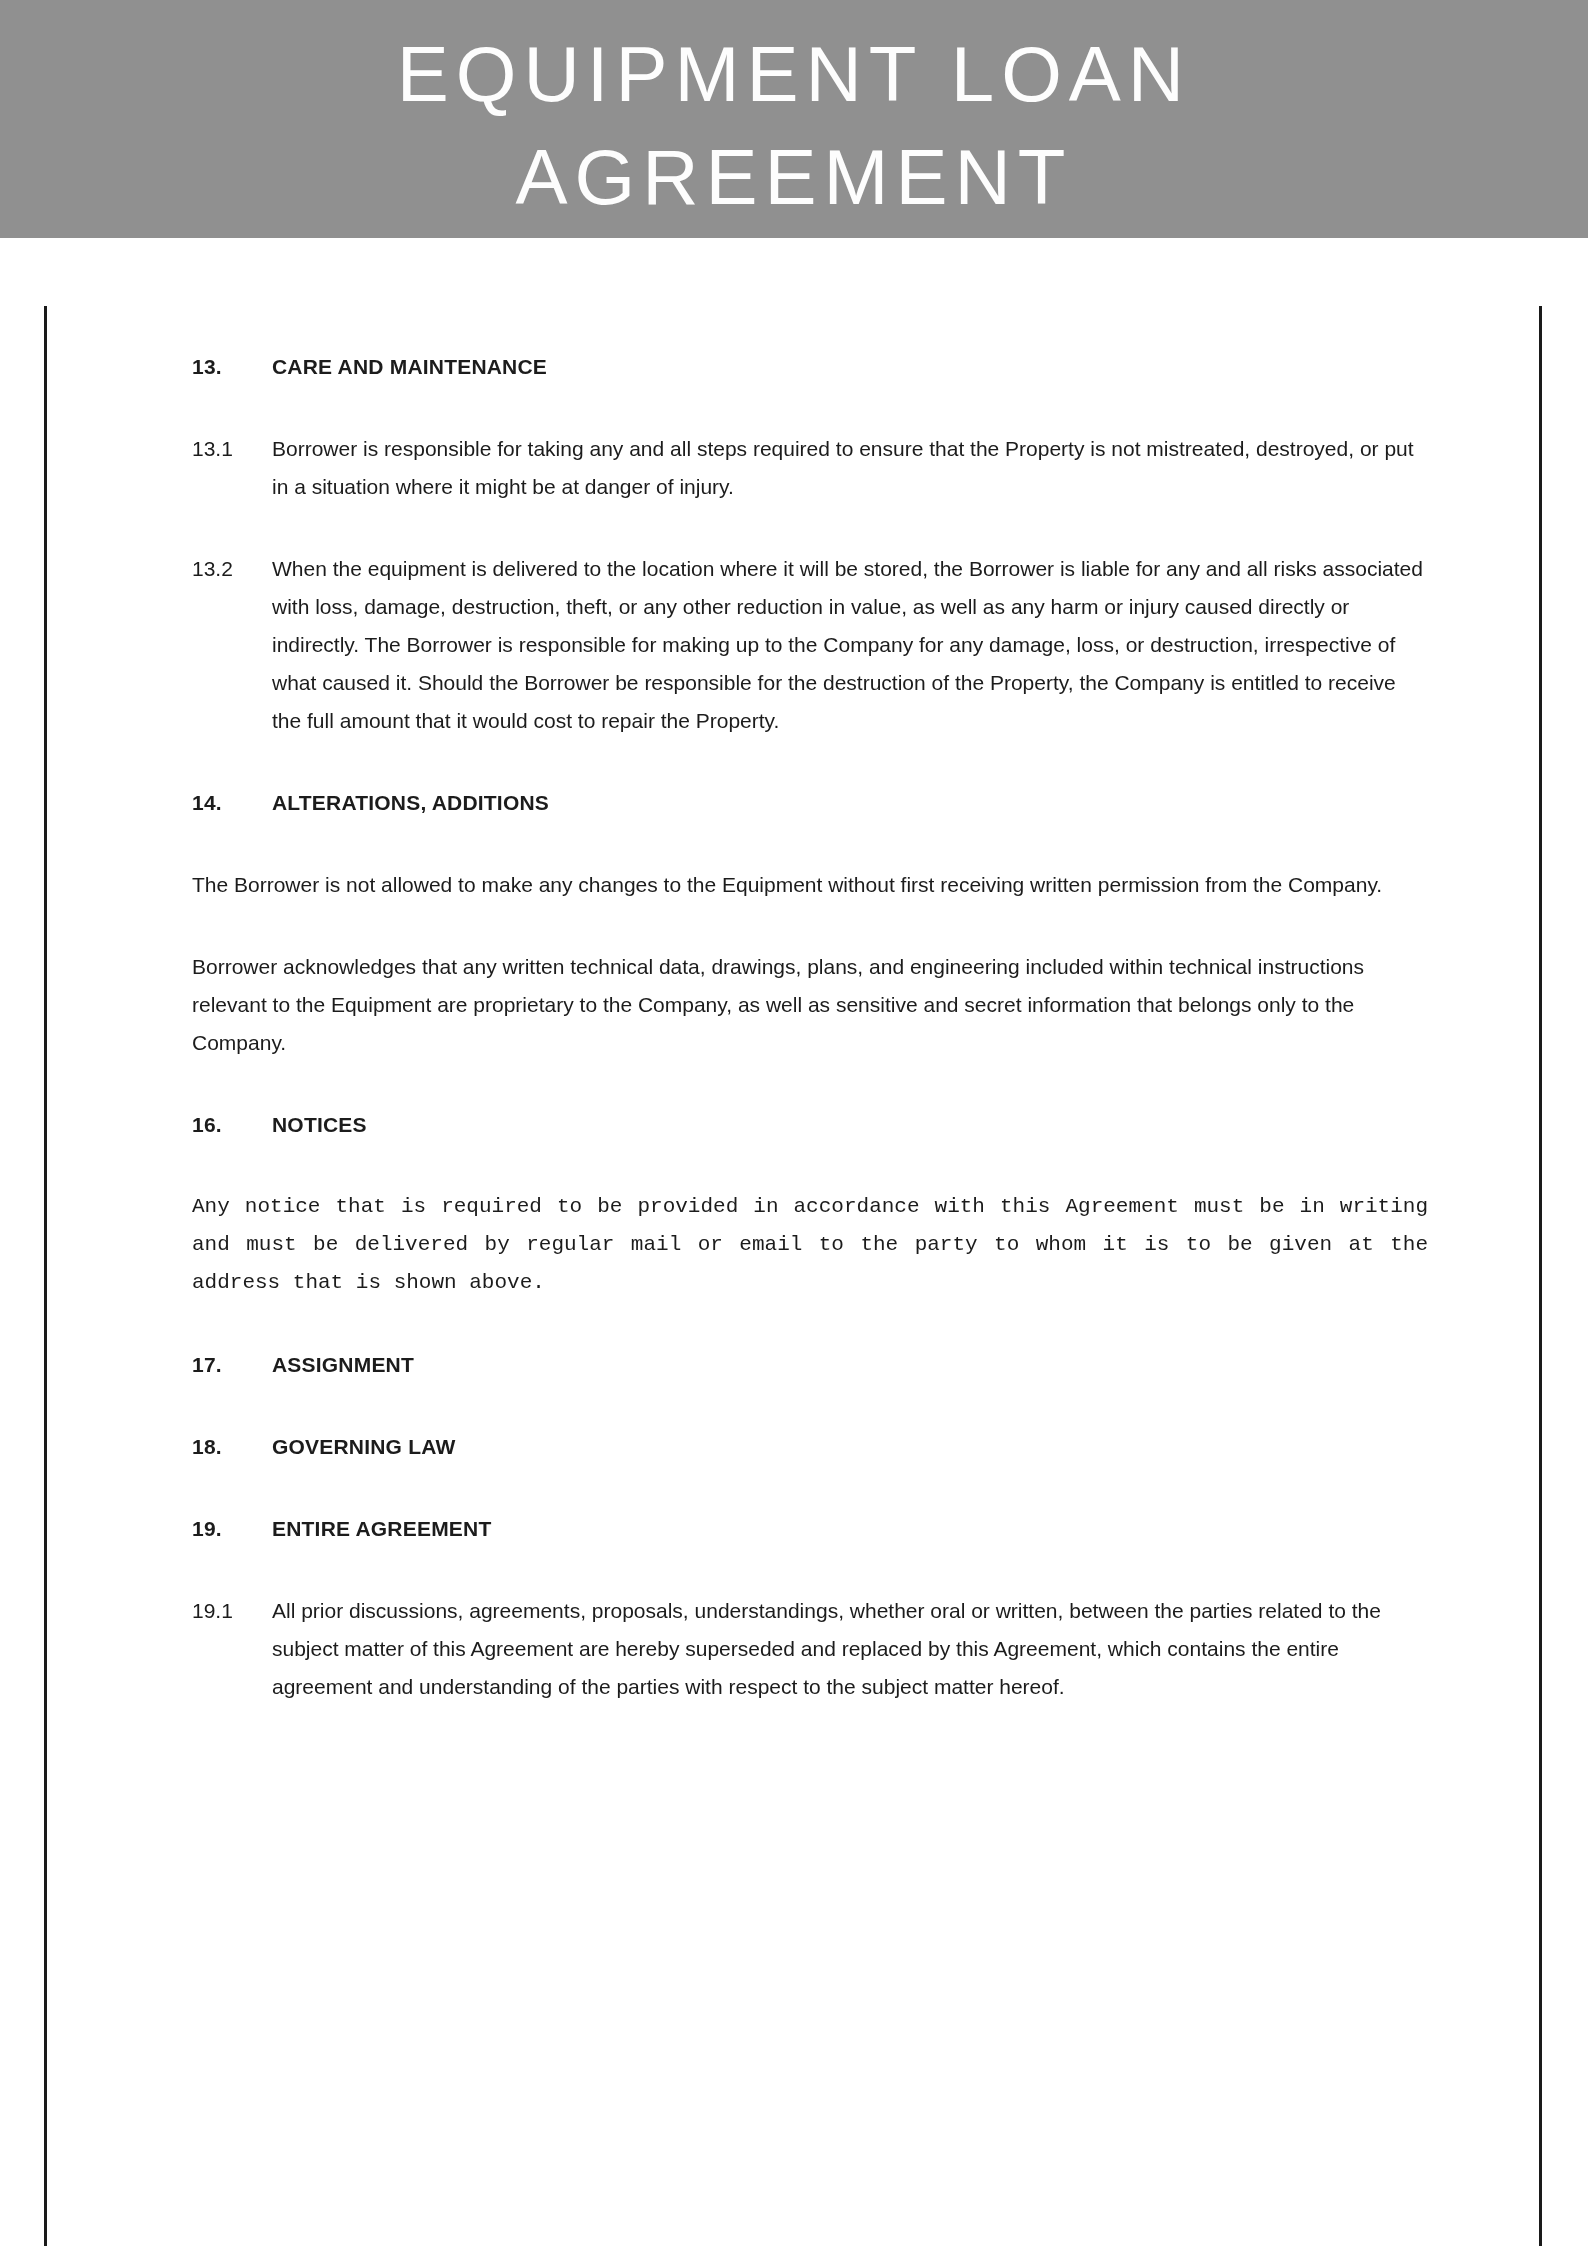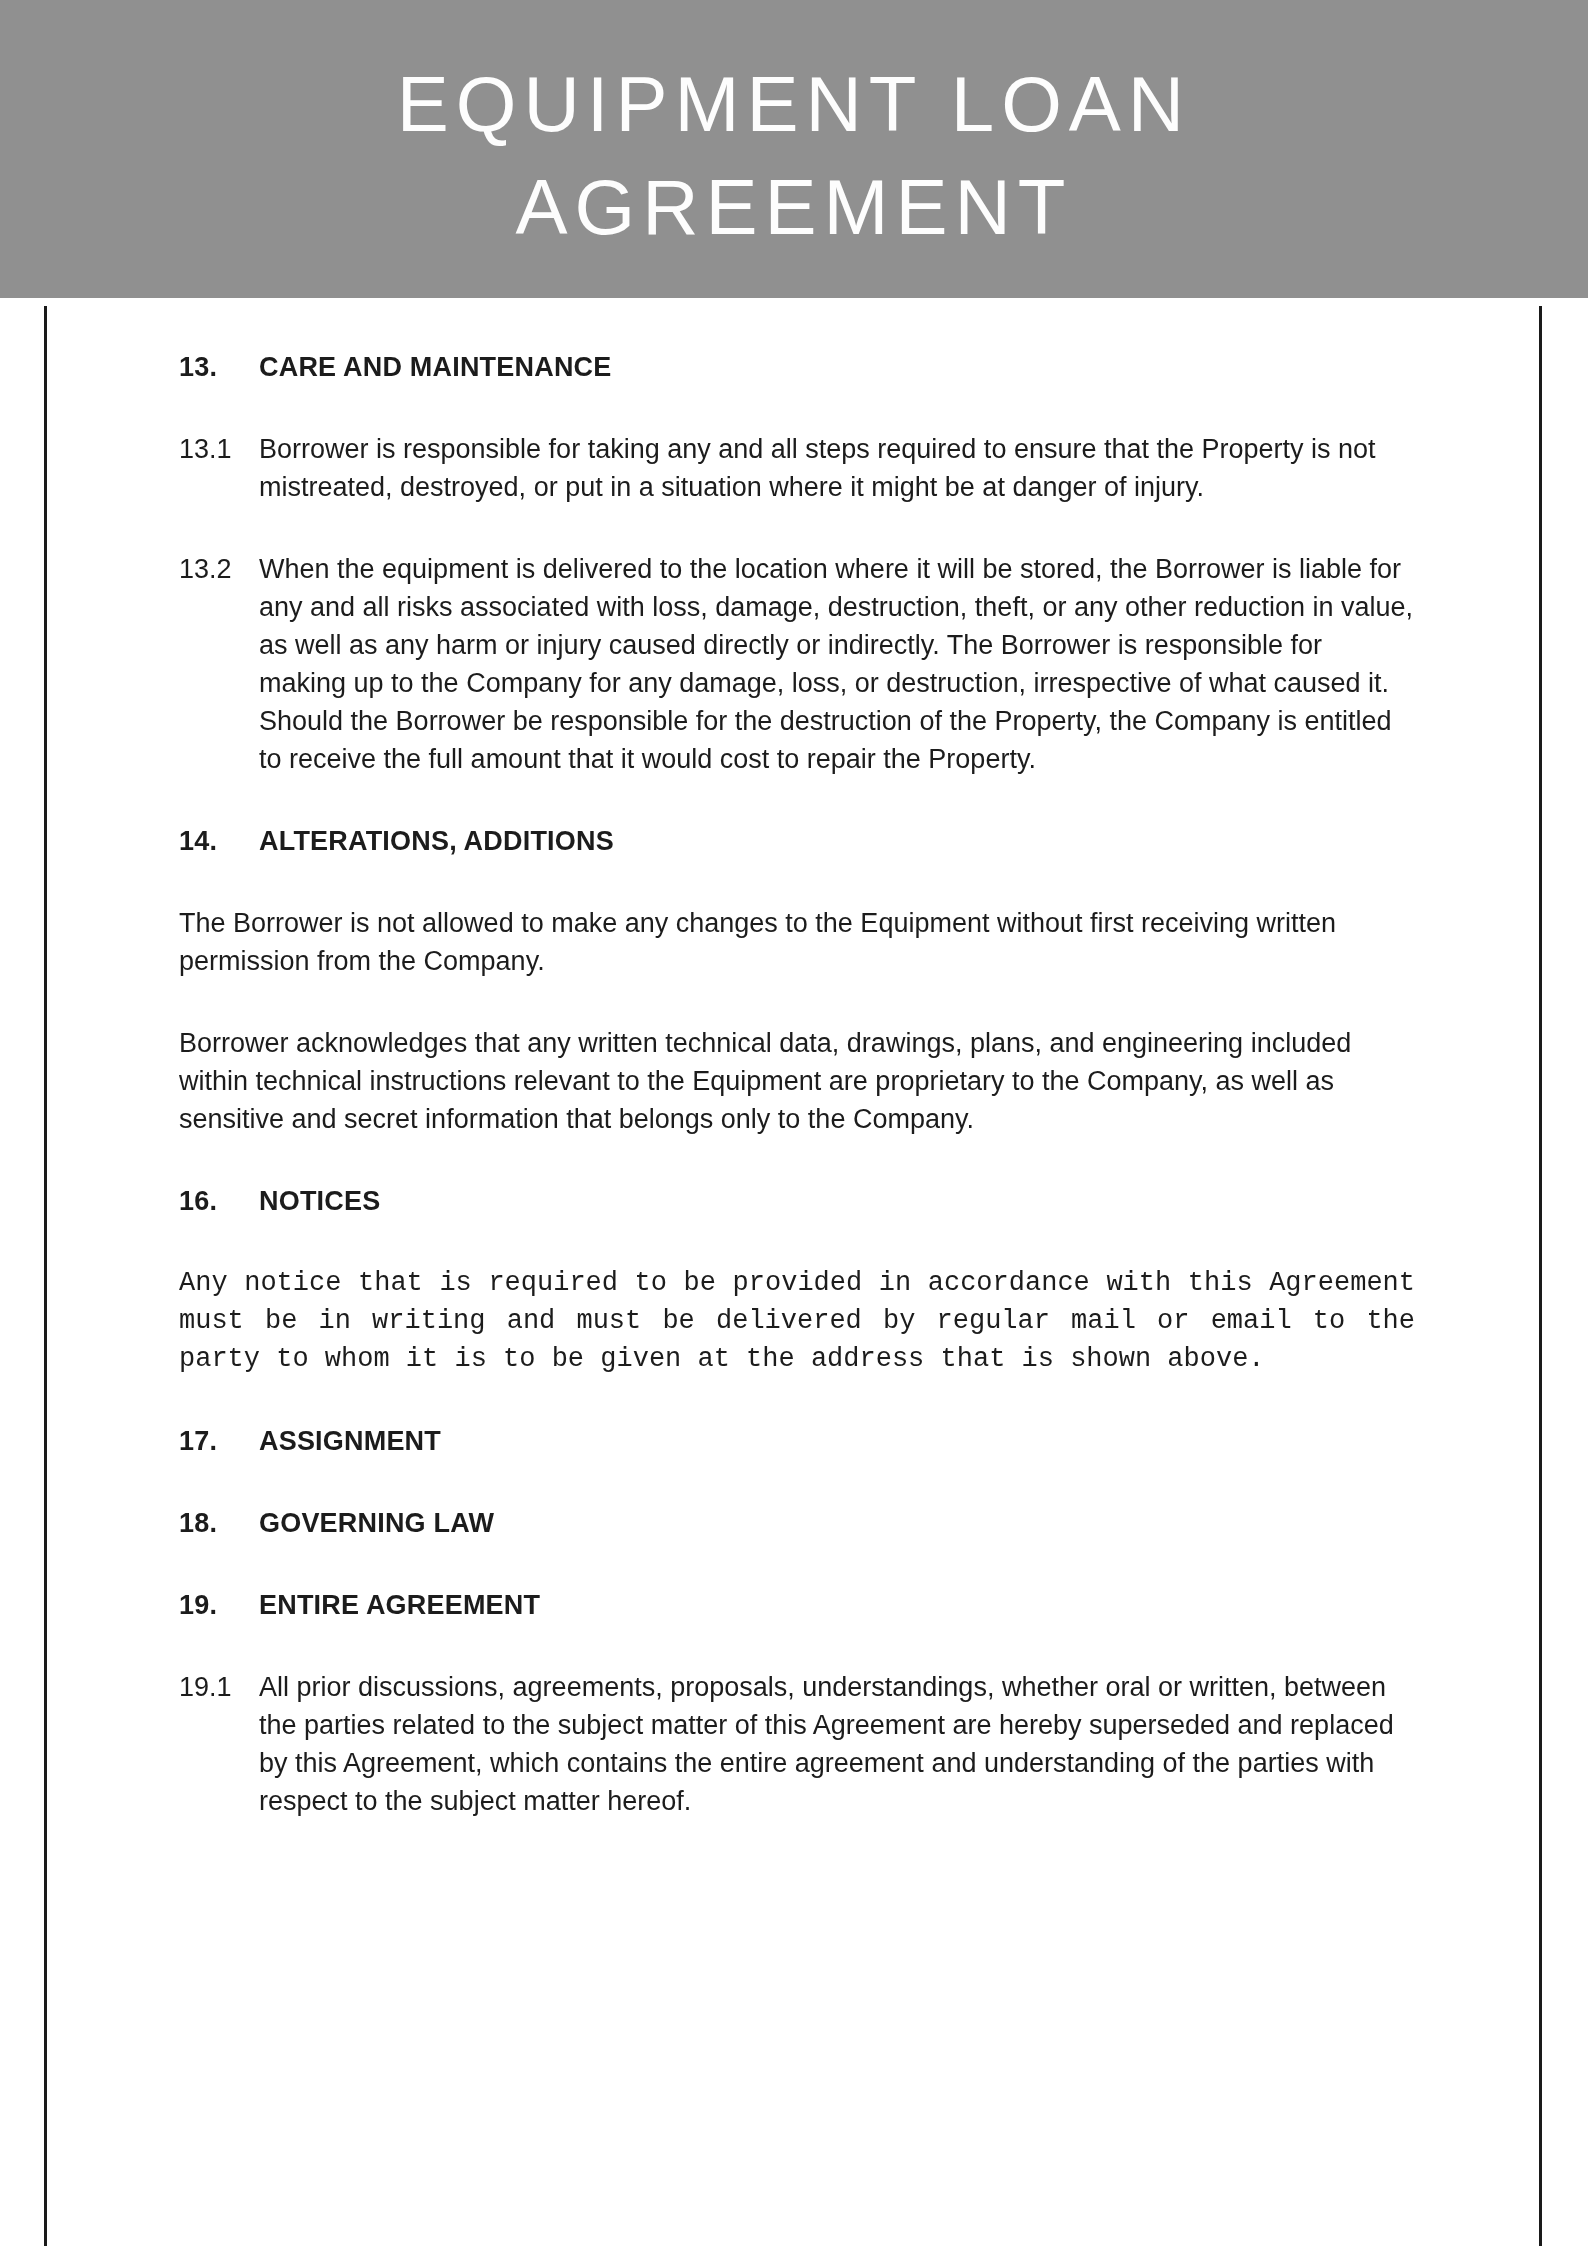--- a/index.html
+++ b/index.html
@@ -11,21 +11,21 @@
     position: relative;
     overflow: hidden;
   }
   .page { position: absolute; inset: 0; }
 
   
   .header {
     position: absolute;
     top: 0; left: 0;
     width: 1588px;
-    height: 298px;
+    height: 238px;
     background: var(--header-bg, #909090);
     display: flex;
     align-items: center;
     justify-content: center;
   }
   .title {
     color: var(--title-color, #fdfdfd);
     font-size: 78px;
     font-weight: 300;
     letter-spacing: 7px;
@@ -42,25 +42,25 @@
     width: 3px;
     background: var(--border-color, #1a1a1a);
   }
   .border-line.left  { left: 44px; }
   .border-line.right { left: 1539px; }
 
   
   .content {
     position: absolute;
     top: 306px;
-    left: 179px;
+    left: 192px;
     width: 1236px;
     padding-top: 42px;
     color: var(--text-color, #1c1c1c);
-    font-size: 27px;
+    font-size: 21px;
     line-height: 38px;
   }
   section { margin: 0; }
   .sec-heading {
     display: flex;
     font-weight: bold;
     margin: 0 0 44px 0;
     letter-spacing: 0.2px;
   }
   .sec-heading .num { flex: 0 0 80px; }

